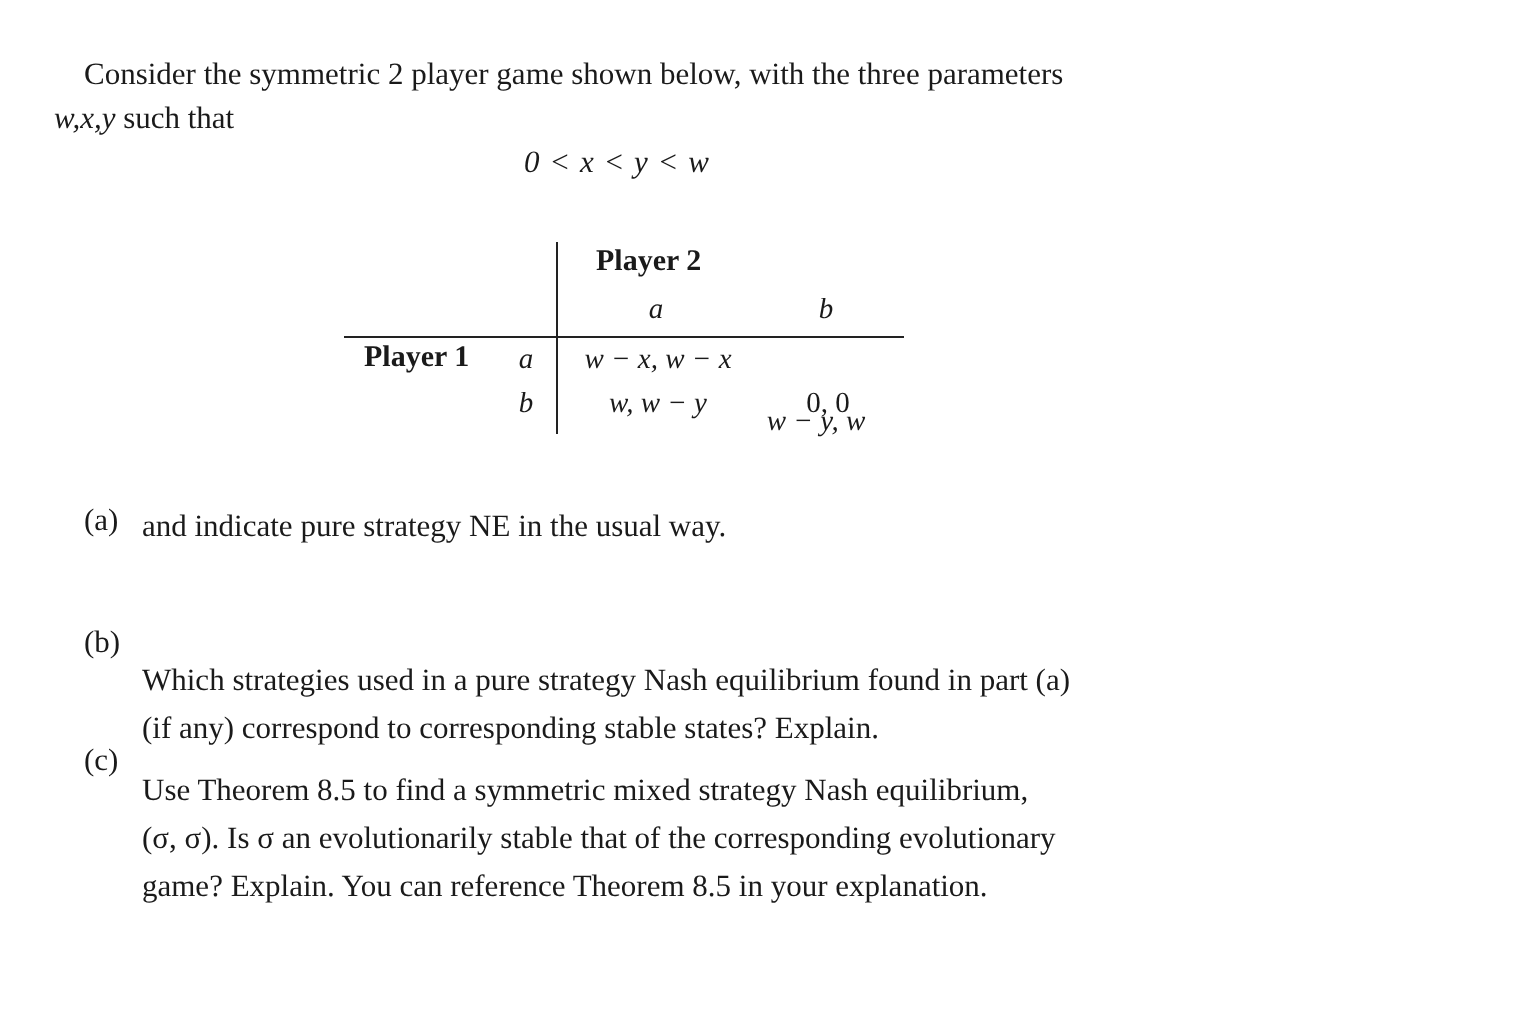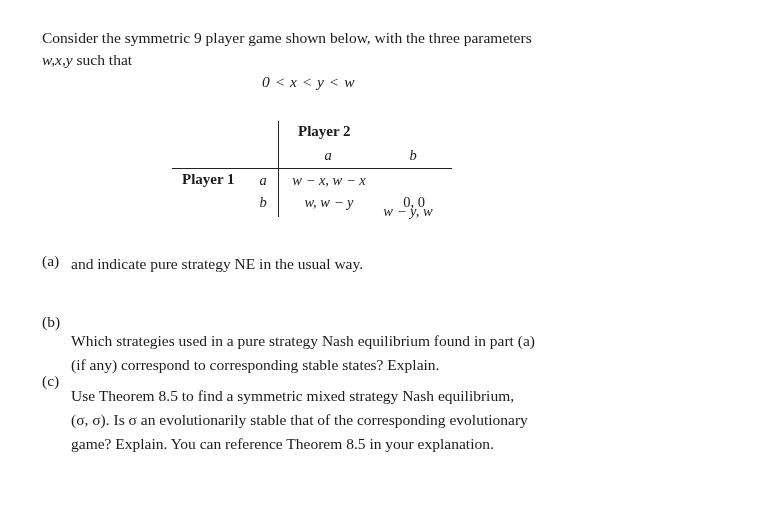--- a/index.html
+++ b/index.html
@@ -12,22 +12,22 @@
   .hline { position: absolute; height: 1px; background: #222; }
   .vline { position: absolute; width: 1px; background: #222; }
   .cell { position: absolute; text-align: center; font-size: 14.5px; white-space: nowrap; }
   .lbl { position: absolute; font-size: 15px; white-space: nowrap; }
   .item-label { position: absolute; font-size: 15.5px; }
   .item-text { position: absolute; font-size: 15.5px; line-height: 24px; width: 520px; }
 </style>
 </head>
 <body>
 
-<div class="abs txt" style="left:42px; top:27px;">Consider the symmetric 9 player game shown below, with the three parameters</div>
-<div class="abs txt" style="left:42px; top:49px;">
+<div class="abs txt" style="left:42px; top:27px;">Consider the symmetric 2 player game shown below, with the three parameters</div>
+<div class="abs txt" style="left:27px; top:49px;">
   <span class="math">w,x,y</span><span> such that</span>
 </div>
 <div class="abs txt math" style="left:262px; top:71px; word-spacing:1px;">0 &lt; x &lt; y &lt; w</div>
 
 <div>
   <div class="vline" style="left:278px; top:121px; height:96px;"></div>
   <div class="hline" style="left:172px; top:168px; width:280px;"></div>
 
   <div class="lbl bold" style="left:298px; top:123px;">Player 2</div>
   <div class="cell math" style="left:300px; top:147px; width:56px;">a</div>

